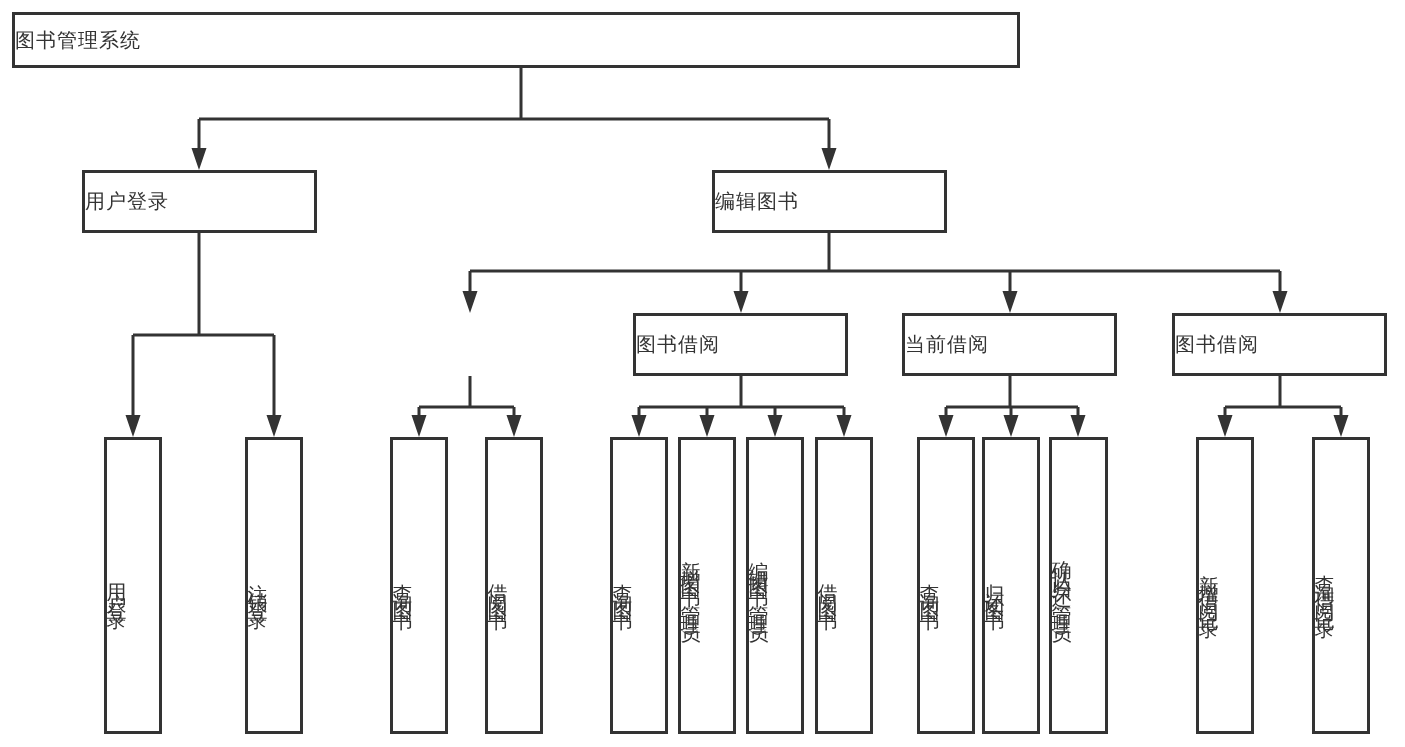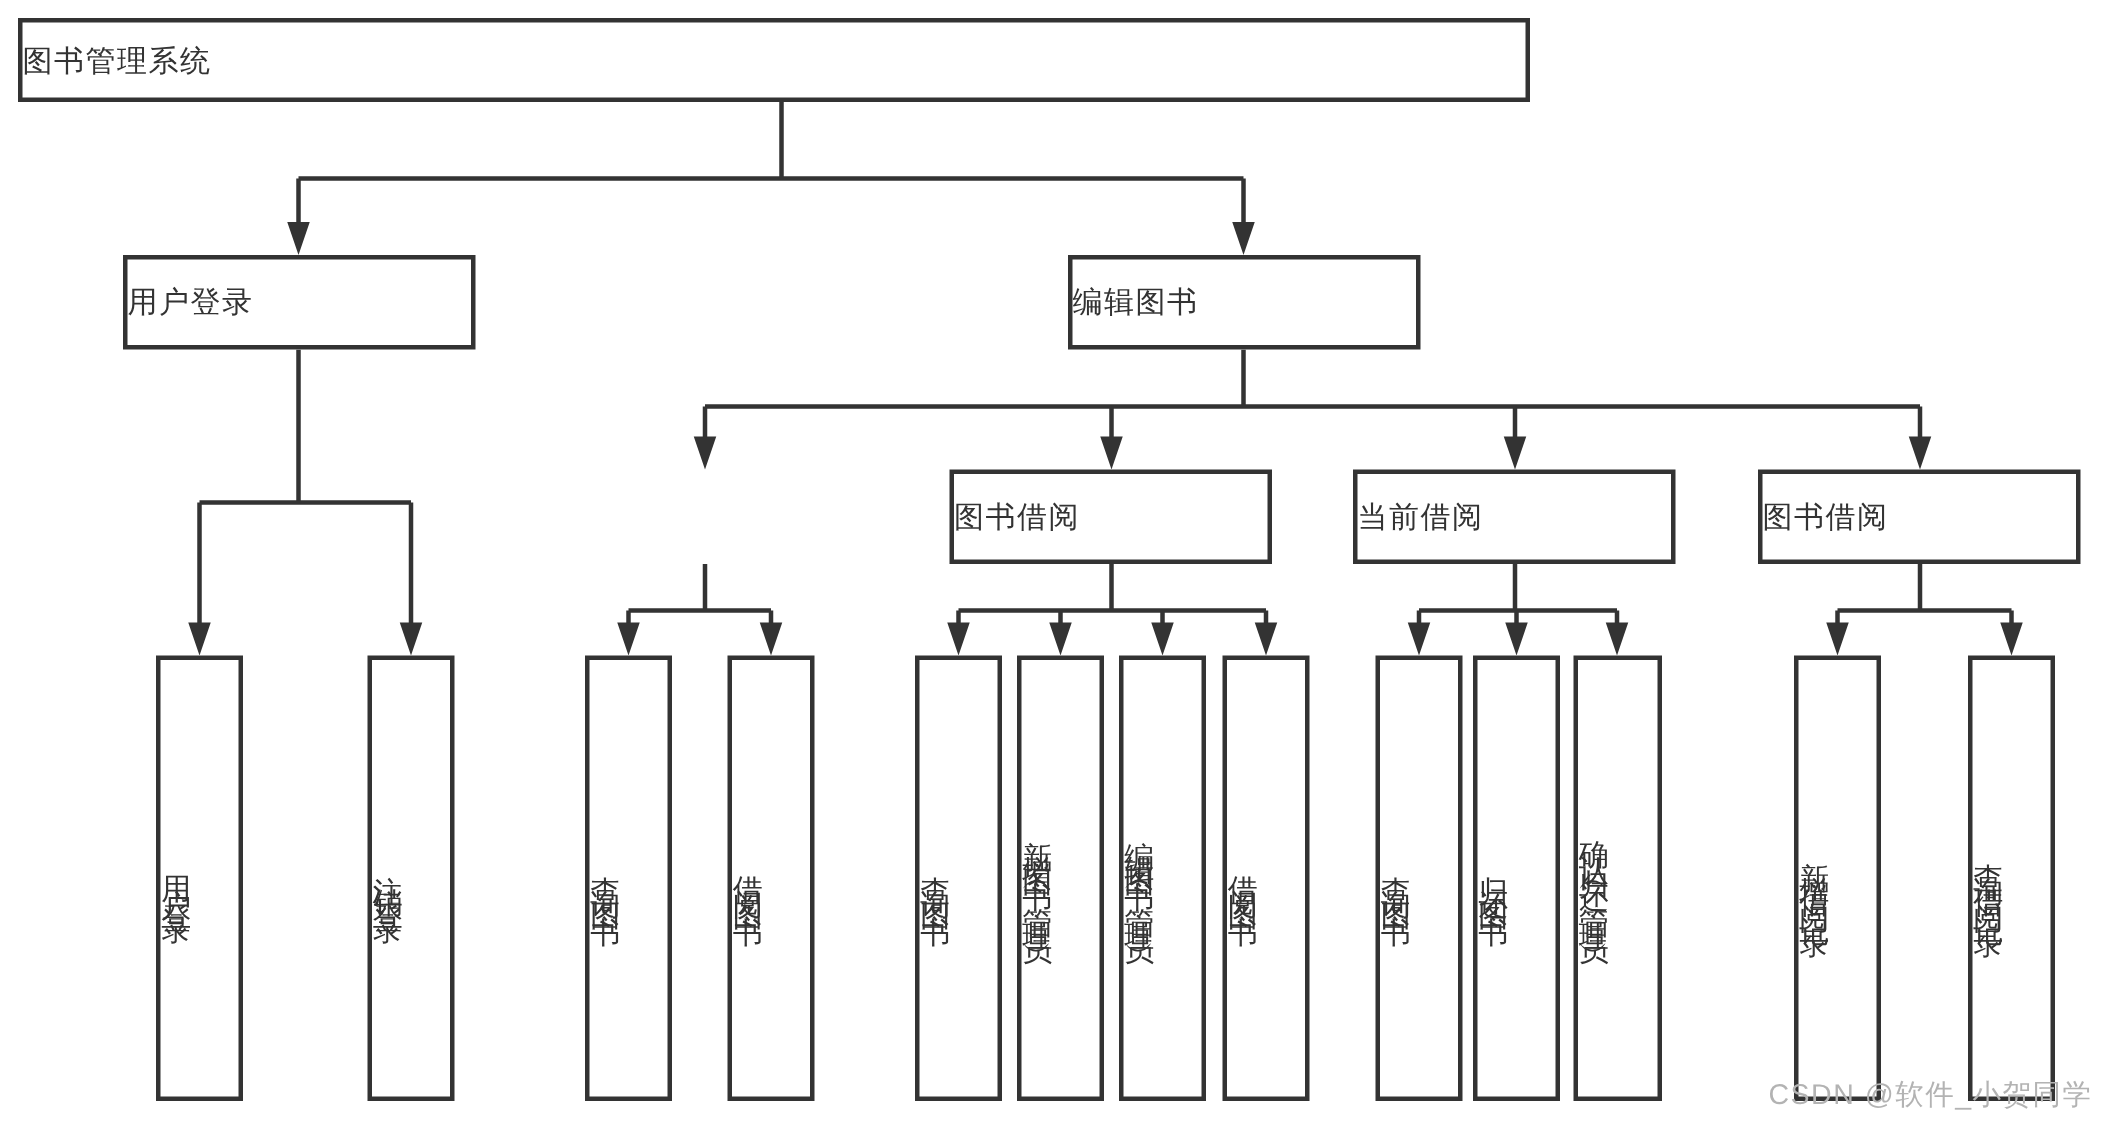--- a/index.html
+++ b/index.html
@@ -130,15 +130,14 @@
     <span class="label">确认归还（管理员）</span>
   </div>
 
   <div class="node v" style="left:1196px; top:437px; width:58px; height:297px">
     <span class="label">新增借阅记录</span>
   </div>
   <div class="node v" style="left:1312px; top:437px; width:58px; height:297px">
     <span class="label">查询借阅记录</span>
   </div>
 
-  <div class="watermark">CSDN @软件_小贺同学</div>
 
 </div>
 
 </body></html>

